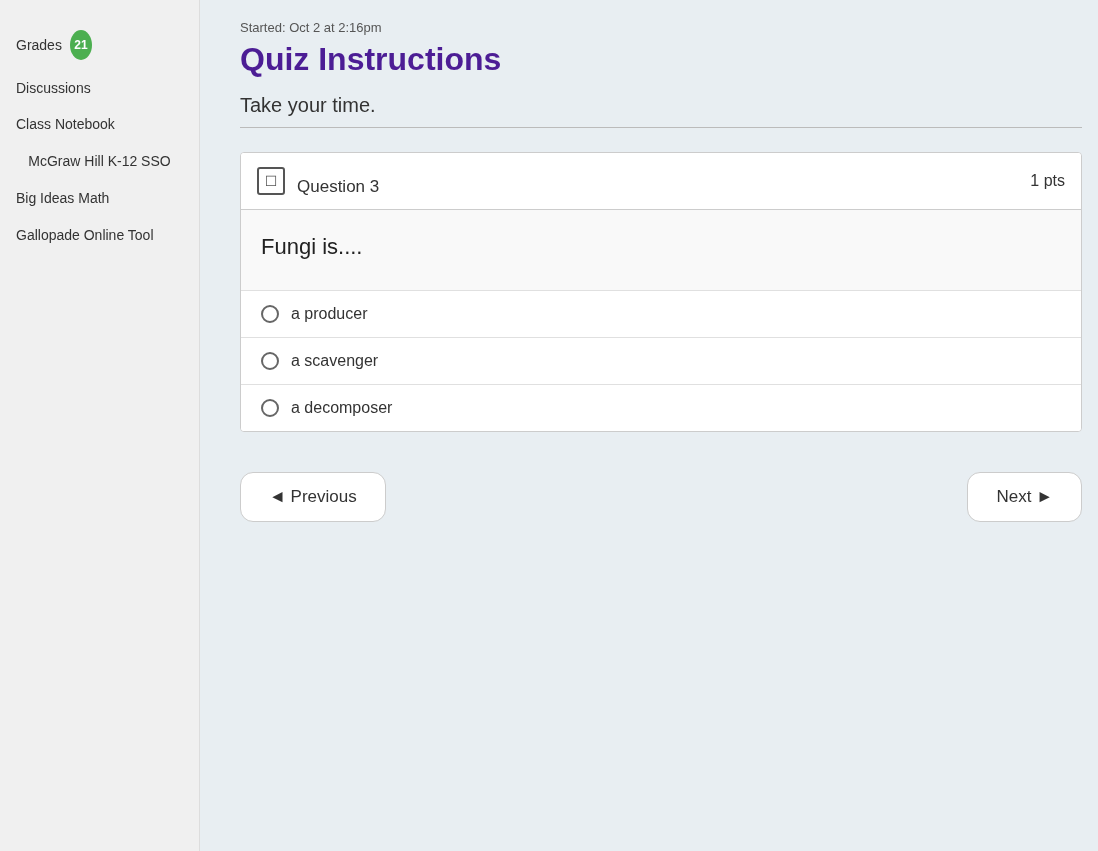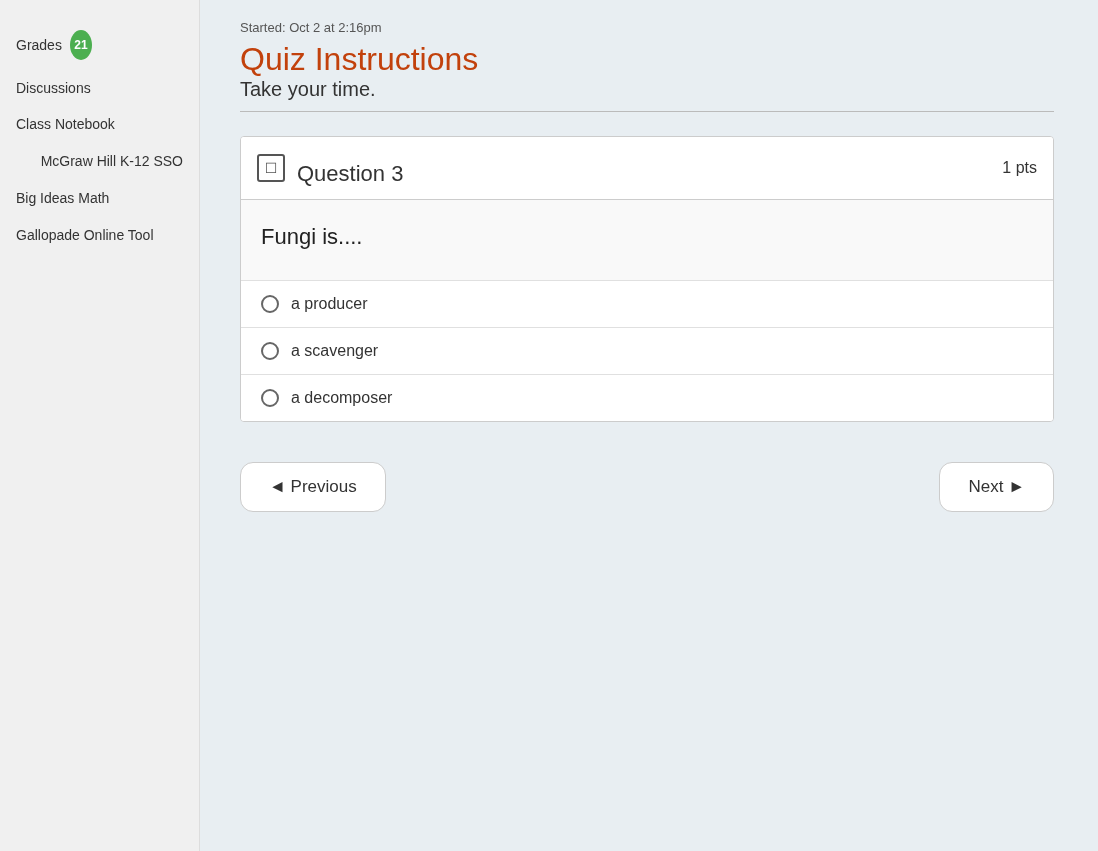--- a/index.html
+++ b/index.html
@@ -37,52 +37,53 @@
       width: 22px;
       height: 30px;
       display: flex;
       align-items: center;
       justify-content: center;
       font-size: 12px;
       font-weight: bold;
     }
     .sidebar-item.mcgraw {
       flex-direction: column;
-      align-items: flex-end;
+      align-items: center;
       gap: 0;
       line-height: 1.3;
     }
     .sidebar-item.gallopade {
       flex-direction: column;
       align-items: flex-start;
       gap: 0;
       line-height: 1.3;
     }
 
     
     .main {
       flex: 1;
       background: #e8eef2;
       height: 851px;
-      padding: 20px 44px 20px 40px;
+      padding: 20px 16px 20px 40px;
       display: flex;
       flex-direction: column;
       overflow: hidden;
     }
 
     .started-text {
       font-size: 13px;
       color: #555;
       margin-bottom: 6px;
     }
 
     .page-title {
       font-size: 32px;
-      font-weight: 400;
-      color: #c2410c;
+      font-weight: 700;
+      color: #4c1d95;
+      margin-bottom: 16px;
     }
 
     .subtitle {
       font-size: 20px;
       color: #333;
       margin-bottom: 10px;
     }
 
     .divider {
       border: none;
@@ -115,21 +116,21 @@
       display: flex;
       align-items: center;
       justify-content: center;
       margin-right: 12px;
       color: #555;
       font-size: 14px;
       flex-shrink: 0;
     }
 
     .question-label {
-      font-size: 22px;
+      font-size: 17px;
       font-weight: 500;
       color: #333;
       flex: 1;
       margin-top: 12px;
     }
 
     .question-pts {
       font-size: 16px;
       color: #333;
       font-weight: 400;

